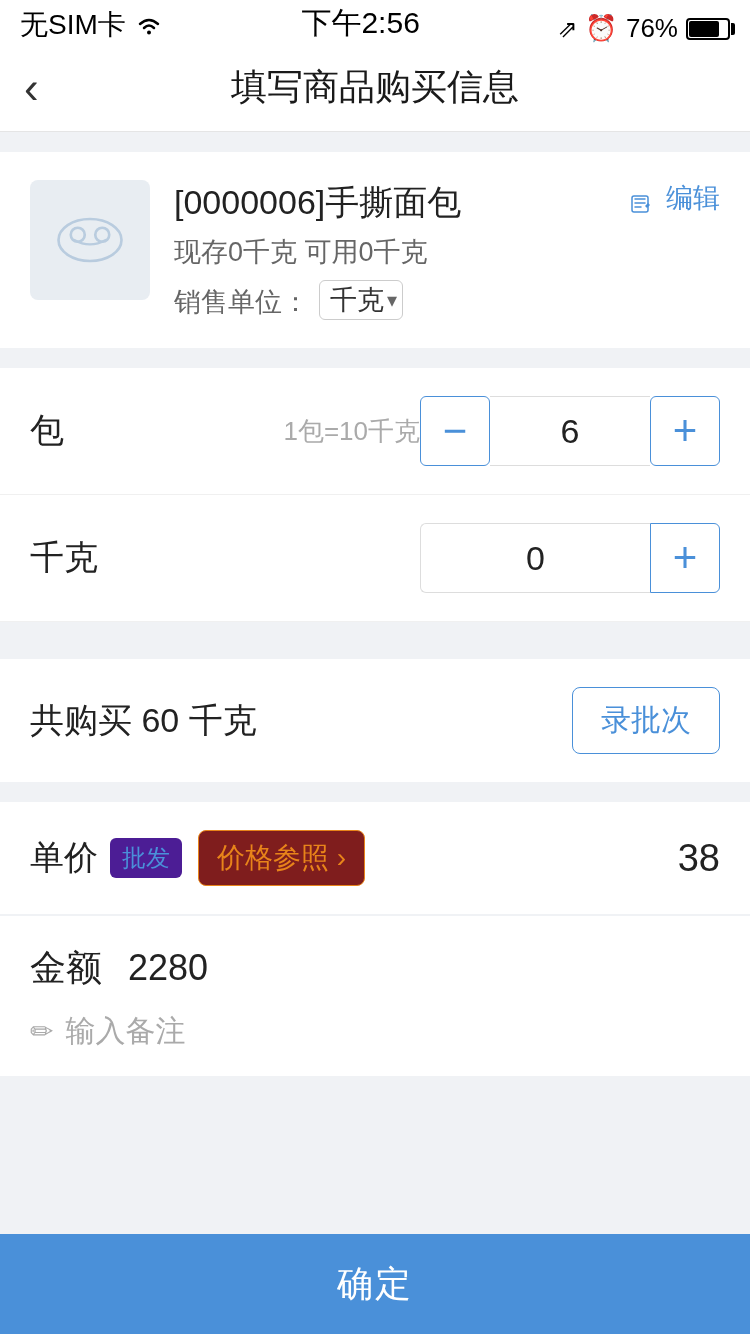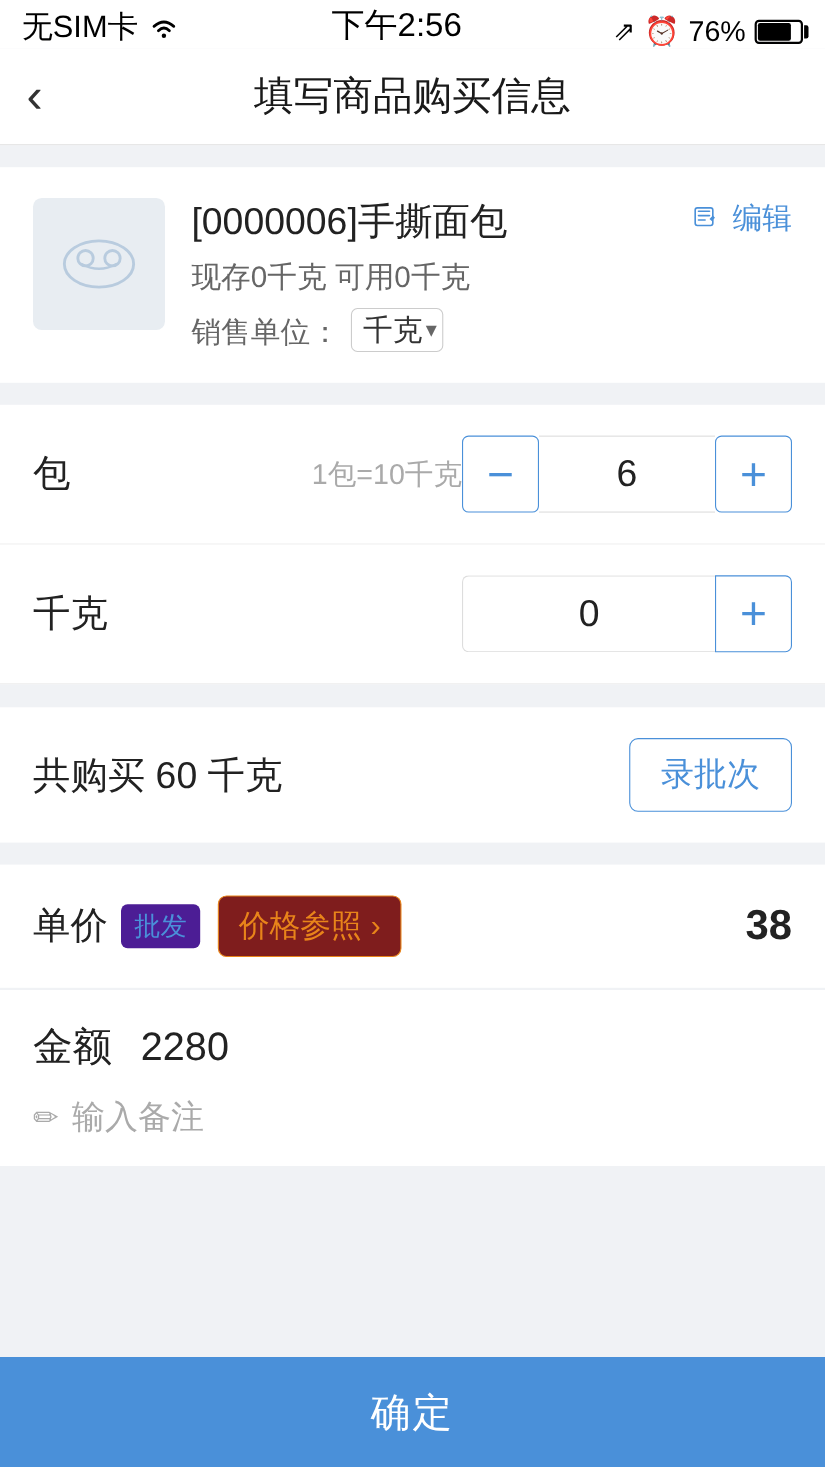--- a/index.html
+++ b/index.html
@@ -151,21 +151,21 @@
       top: 50%;
       transform: translateY(-50%);
       font-size: 20px;
       color: #666;
       pointer-events: none;
     }
     .edit-btn {
       color: #4a90d9;
       font-size: 27px;
       display: flex;
-      align-items: center;
+      align-items: flex-end;
       gap: 14px;
       cursor: pointer;
       white-space: nowrap;
     }
 
     
     .section-white {
       background: #fff;
       margin-top: 20px;
     }
@@ -221,21 +221,21 @@
     .quantity-row-kg .qty-input {
       border: 1.5px solid #ddd;
       border-radius: 6px 0 0 6px;
       border-right: none;
       width: 230px;
     }
 
     
     .total-row {
       background: #fff;
-      margin-top: 21px;
+      margin-top: 37px;
       padding: 28px 30px;
       display: flex;
       align-items: center;
       justify-content: space-between;
     }
     .total-label {
       font-size: 34px;
       color: #222;
     }
     .batch-btn {
@@ -276,21 +276,21 @@
       margin-left: 16px;
       display: flex;
       align-items: center;
       gap: 4px;
       cursor: pointer;
     }
     .price-value {
       margin-left: auto;
       font-size: 38px;
       color: #222;
-      font-weight: 700;
+      font-weight: 400;
     }
 
     
     .amount-section {
       background: #fff;
       padding: 28px 30px 24px;
       margin-top: 2px;
     }
     .amount-row {
       font-size: 36px;

